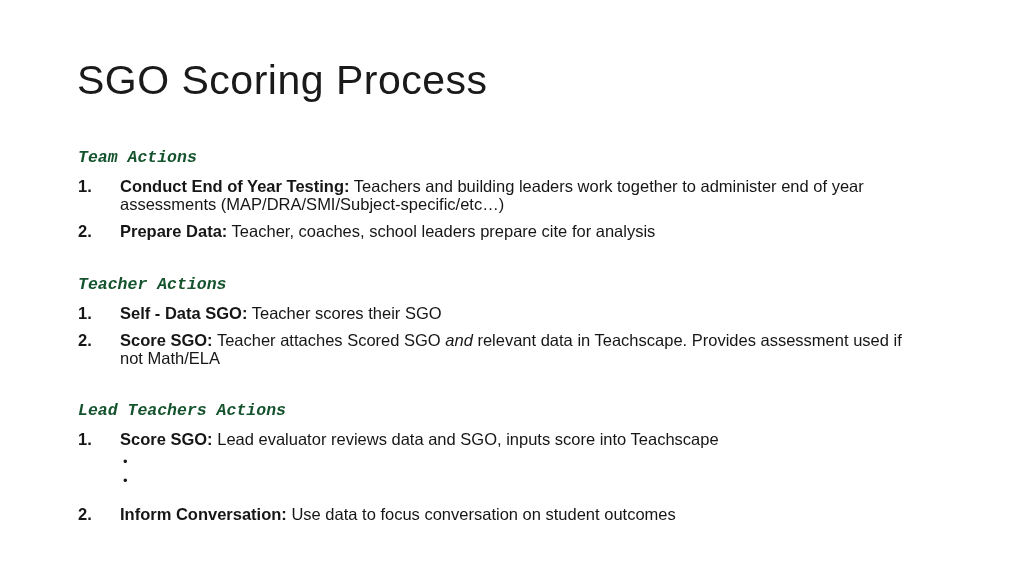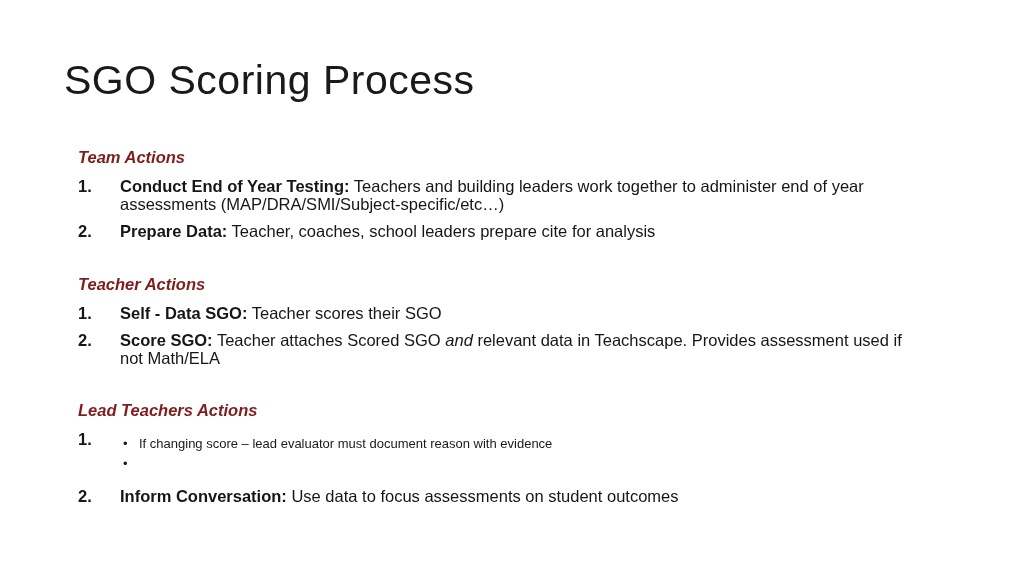--- a/index.html
+++ b/index.html
@@ -10,40 +10,41 @@
     color: #161616;
     overflow: hidden;
   }
   .slide {
     position: relative;
     width: 1024px; height: 576px;
     background: #ffffff;
   }
   .title {
     position: absolute;
-    left: 64px; top: 57px;
+    left: 77px; top: 57px;
     font-size: 41px;
     font-weight: 300;
     letter-spacing: 0.5px;
     color: #1a1a1a;
     white-space: nowrap;
   }
   .content {
     position: absolute;
     left: 78px; top: 148px; right: 60px;
   }
   .section { margin: 0; }
   .section + .section { margin-top: 34px; }
   .section-heading {
     font-size: 16.5px;
     font-weight: bold;
     font-style: italic;
     line-height: 19px;
     margin-bottom: 11px;
-    color: #7f1d1d;
+    color: #14532d;
+    font-family: Liberation Mono, monospace;
   }
   .item {
     display: flex;
     align-items: flex-start;
     margin-bottom: 10px;
     font-size: 16.5px;
     line-height: 17.5px;
   }
   .item:last-child { margin-bottom: 0; }
   .num {
@@ -103,31 +104,31 @@
         <span class="num">2.</span>
         <span class="itext"><b>Score SGO:</b><span> Teacher attaches Scored SGO </span><i>and</i><span> relevant data in Teachscape. Provides assessment used if not Math/ELA</span></span>
       </div>
     </div>
 
     <div class="section">
       <div class="section-heading">Lead Teachers Actions</div>
       <div class="item">
         <span class="num">1.</span>
         <span class="itext">
+          <span><b>Score SGO:</b><span> Lead evaluator reviews data and SGO, inputs score into Teachscape</span></span>
           <div class="sublist">
             <div class="sub">
               <span class="dot">•</span>
-              <span>If changing score – lead evaluator must document reason with evidence</span>
             </div>
             <div class="sub">
               <span class="dot">•</span>
             </div>
           </div>
         </span>
       </div>
       <div class="item">
         <span class="num">2.</span>
-        <span class="itext"><b>Inform Conversation:</b><span> Use data to focus assessments on student outcomes</span></span>
+        <span class="itext"><b>Inform Conversation:</b><span> Use data to focus conversation on student outcomes</span></span>
       </div>
     </div>
 
   </div>
 </div>
 
 </body></html>

